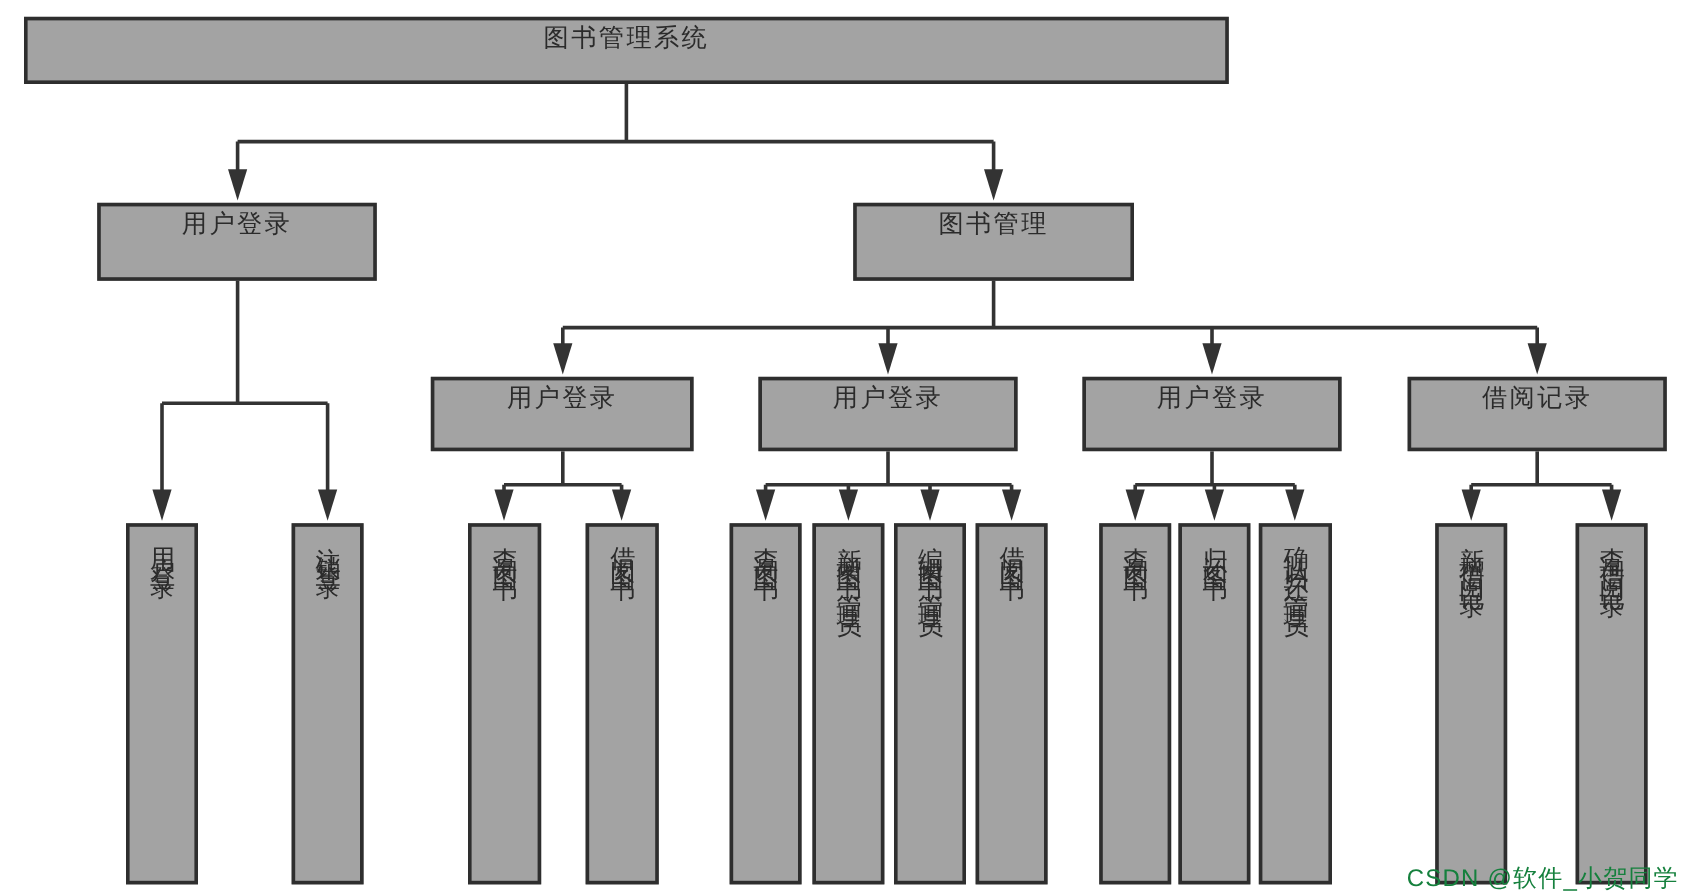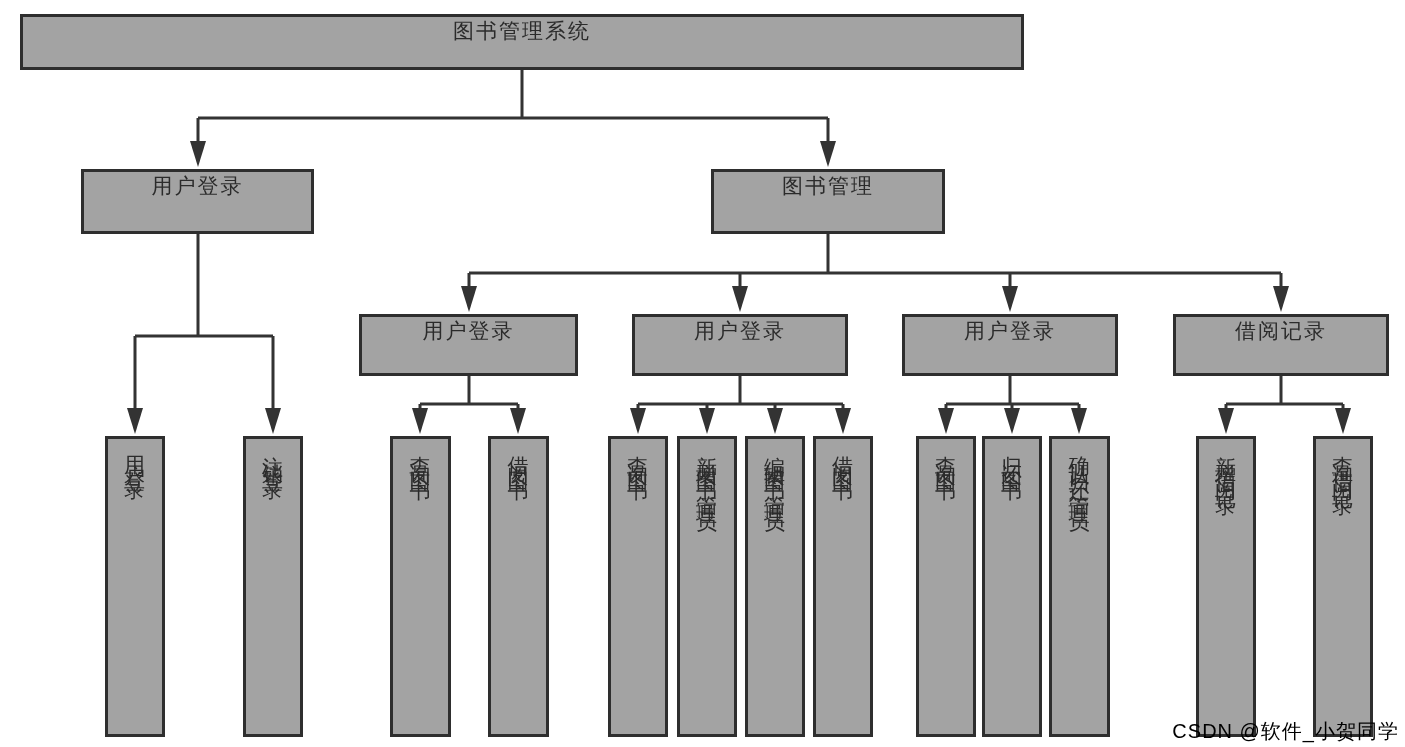--- a/index.html
+++ b/index.html
@@ -35,21 +35,21 @@
     text-orientation: mixed;
     font-size: 21px;
     line-height: 1;
     letter-spacing: 8px;
   }
   .watermark {
     position: absolute;
     right: 6px;
     bottom: 2px;
     font-size: 20px;
-    color: #000000;
+    color: #15803d;
     letter-spacing: 1px;
     z-index: 20;
     white-space: nowrap;
   }
 </style>
 </head>
 <body>
 
 <div class="canvas">
 

